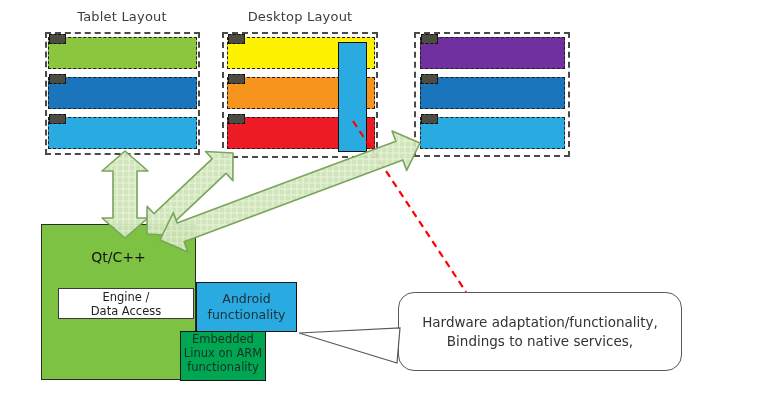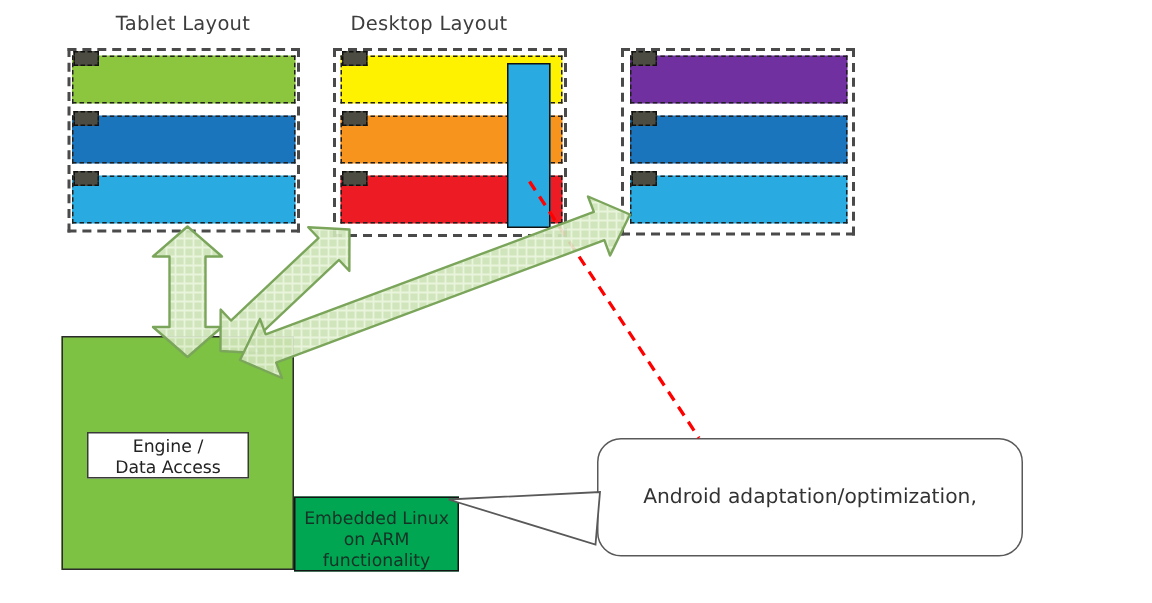--- a/index.html
+++ b/index.html
@@ -29,75 +29,80 @@
   }
   .qt-block{
     position:absolute;left:41px;top:224px;width:155px;height:156px;
     border:1.5px solid #2b2b2b;box-sizing:border-box;z-index:2;
   }
   .qt-label{
     position:absolute;left:0;top:24px;width:100%;text-align:center;
     font-size:14px;color:#141414;
   }
   .engine-box{
-    position:absolute;left:16px;top:63px;width:108px;height:31px;background:#fff;
+    position:absolute;left:16px;top:63px;width:136px;height:31px;background:#fff;
     border:1.2px solid #3a3a3a;box-sizing:border-box;
     display:flex;flex-direction:column;justify-content:center;text-align:center;
     font-size:11.5px;color:#222;line-height:14px;
   }
   .android-block{
     position:absolute;left:196px;top:282px;width:101px;height:50px;
     border:1.5px solid #141414;box-sizing:border-box;z-index:2;
     display:flex;align-items:center;justify-content:center;text-align:center;
     font-size:12.5px;line-height:16px;color:#20323c;
   }
   .embedded-block{
-    position:absolute;left:196px;top:331px;width:110px;height:50px;
+    position:absolute;left:180px;top:331px;width:86px;height:50px;
     border:1.5px solid #141414;box-sizing:border-box;z-index:2;
-    display:flex;align-items:flex-end;justify-content:center;text-align:center;
+    display:flex;align-items:flex-start;justify-content:center;text-align:center;
     font-size:11.5px;line-height:14px;color:#143226;
   }
   .callout{
     position:absolute;left:398px;top:292px;width:284px;height:79px;background:#fff;
     border:1.5px solid #595959;border-radius:16px;box-sizing:border-box;z-index:3;
     display:flex;flex-direction:column;justify-content:center;text-align:center;
     font-size:13.5px;line-height:19px;color:#333;
   }
   .overlay-svg{
     position:absolute;left:0;top:0;width:768px;height:402px;z-index:6;pointer-events:none;
   }
 </style>
 </head>
 <body>
 
 <div class="canvas">
 
   <div class="panel-title" style="left:42px">Tablet Layout</div>
-  <div class="panel-title" style="left:206px">Desktop Layout</div>
+  <div class="panel-title" style="left:220px">Desktop Layout</div>
 
   <div class="frame" style="left: 45px; top: 32px; width: 155px; height: 123px; border-color: rgb(74, 74, 74);"></div>
   <div class="frame" style="left: 222px; top: 32px; width: 156px; height: 126px; border-color: rgb(74, 74, 74);"></div>
   <div class="frame" style="left: 414px; top: 32px; width: 156px; height: 125px; border-color: rgb(74, 74, 74);"></div>
 
   <div class="pane-overlay" style="background: rgb(41, 171, 226);"></div>
 
   <div class="qt-block" style="background: rgb(125, 194, 66);">
+    <div class="qt-label">Qt/C++</div>
     <div class="engine-box">
       <div>Engine /</div>
       <div>Data Access</div>
     </div>
   </div>
 
+  <div class="android-block" style="background: rgb(41, 171, 226);">
+    <div>Android functionality</div>
+  </div>
 
   <div class="embedded-block" style="background: rgb(0, 166, 81);">
     <div>Embedded Linux on ARM functionality</div>
   </div>
 
   <div class="callout">
-    <div>Android adaptation/optimization,</div>
+    <div>Hardware adaptation/functionality,</div>
+    <div>Bindings to native services,</div>
   </div>
 
   <svg class="overlay-svg">
     <defs>
       <pattern id="hatch" width="6" height="6" patternUnits="userSpaceOnUse">
         <rect width="6" height="6" fill="#cde3b6"></rect>
         <path d="M0 3 H6 M3 0 V6" stroke-width="1.2" fill="none" stroke="#e7f3da"></path>
       </pattern>
     </defs>
     <line x1="353" y1="121" x2="466" y2="292" stroke-width="2.2" stroke-dasharray="7 5" fill="none" stroke="#ff0000"></line>

